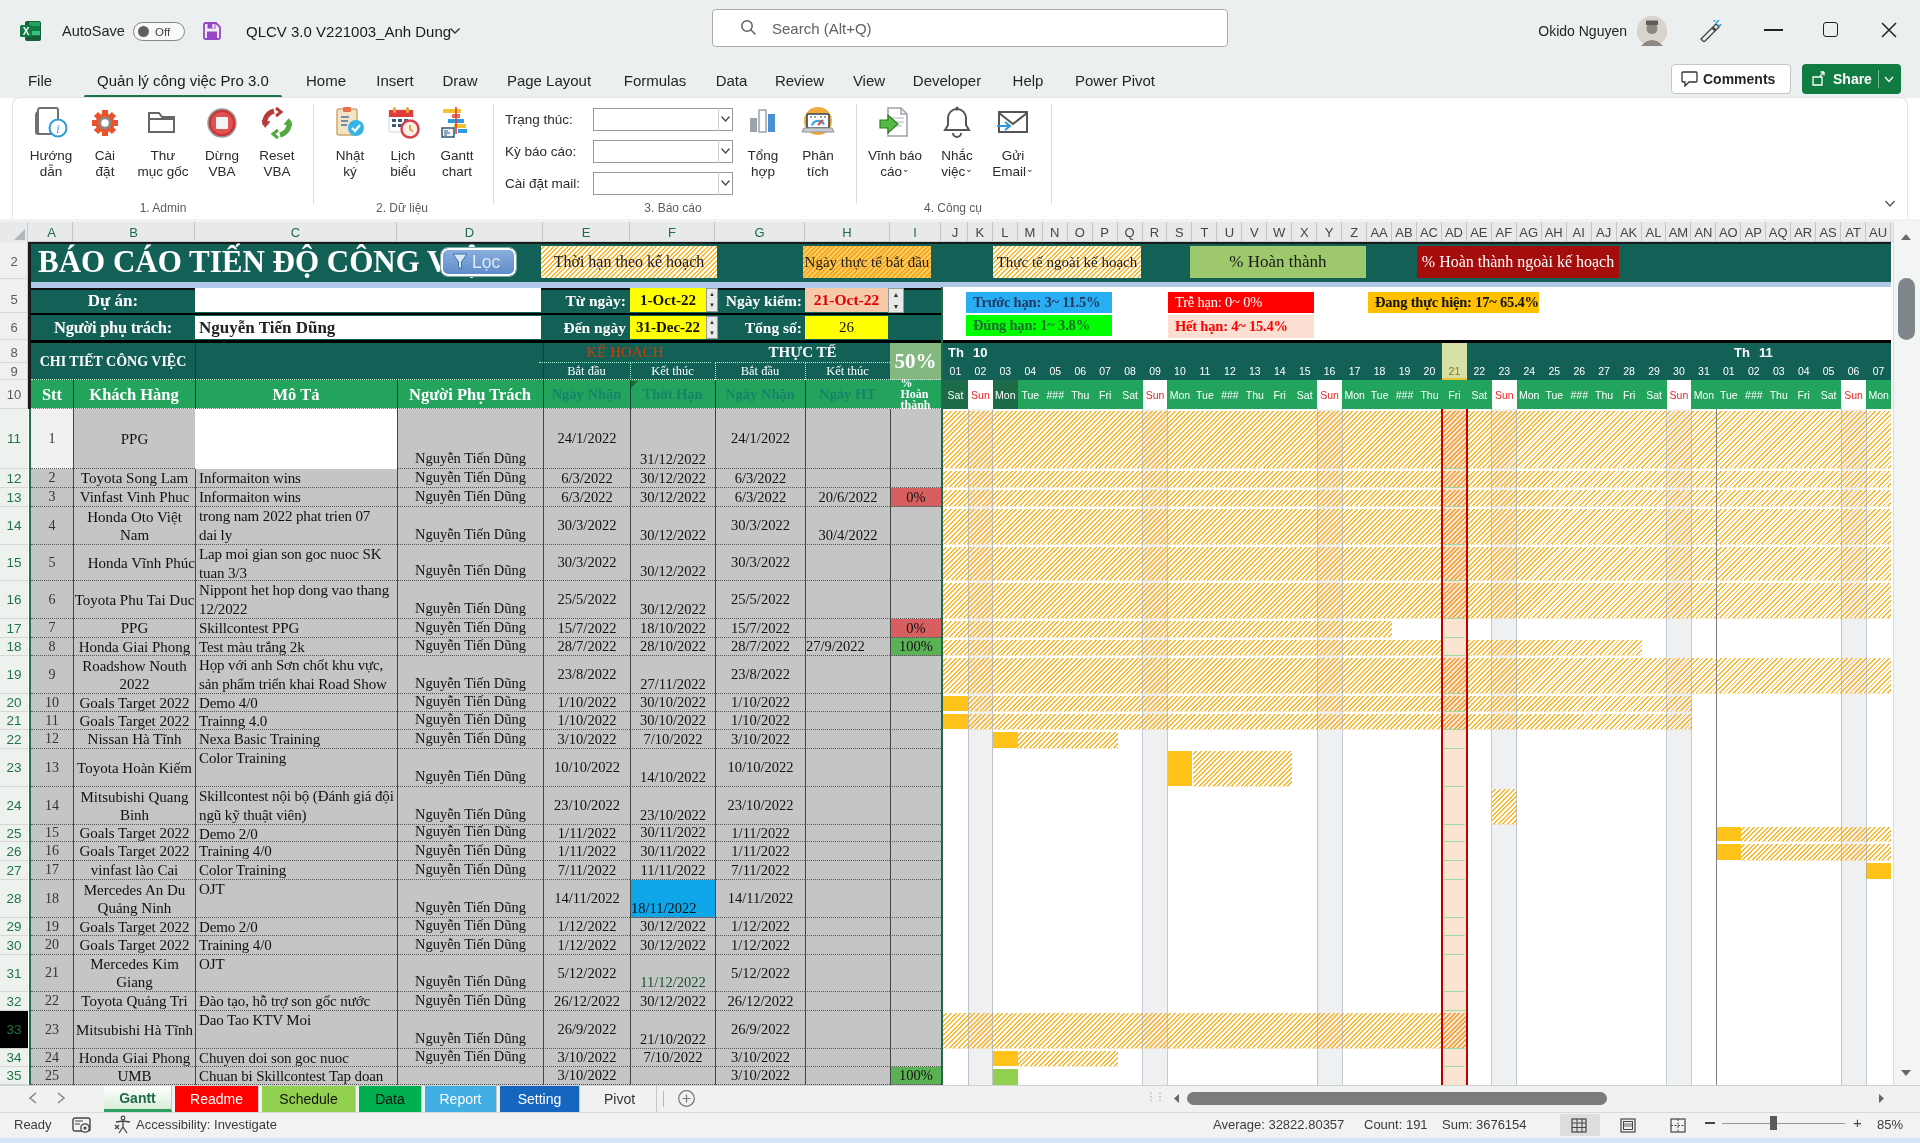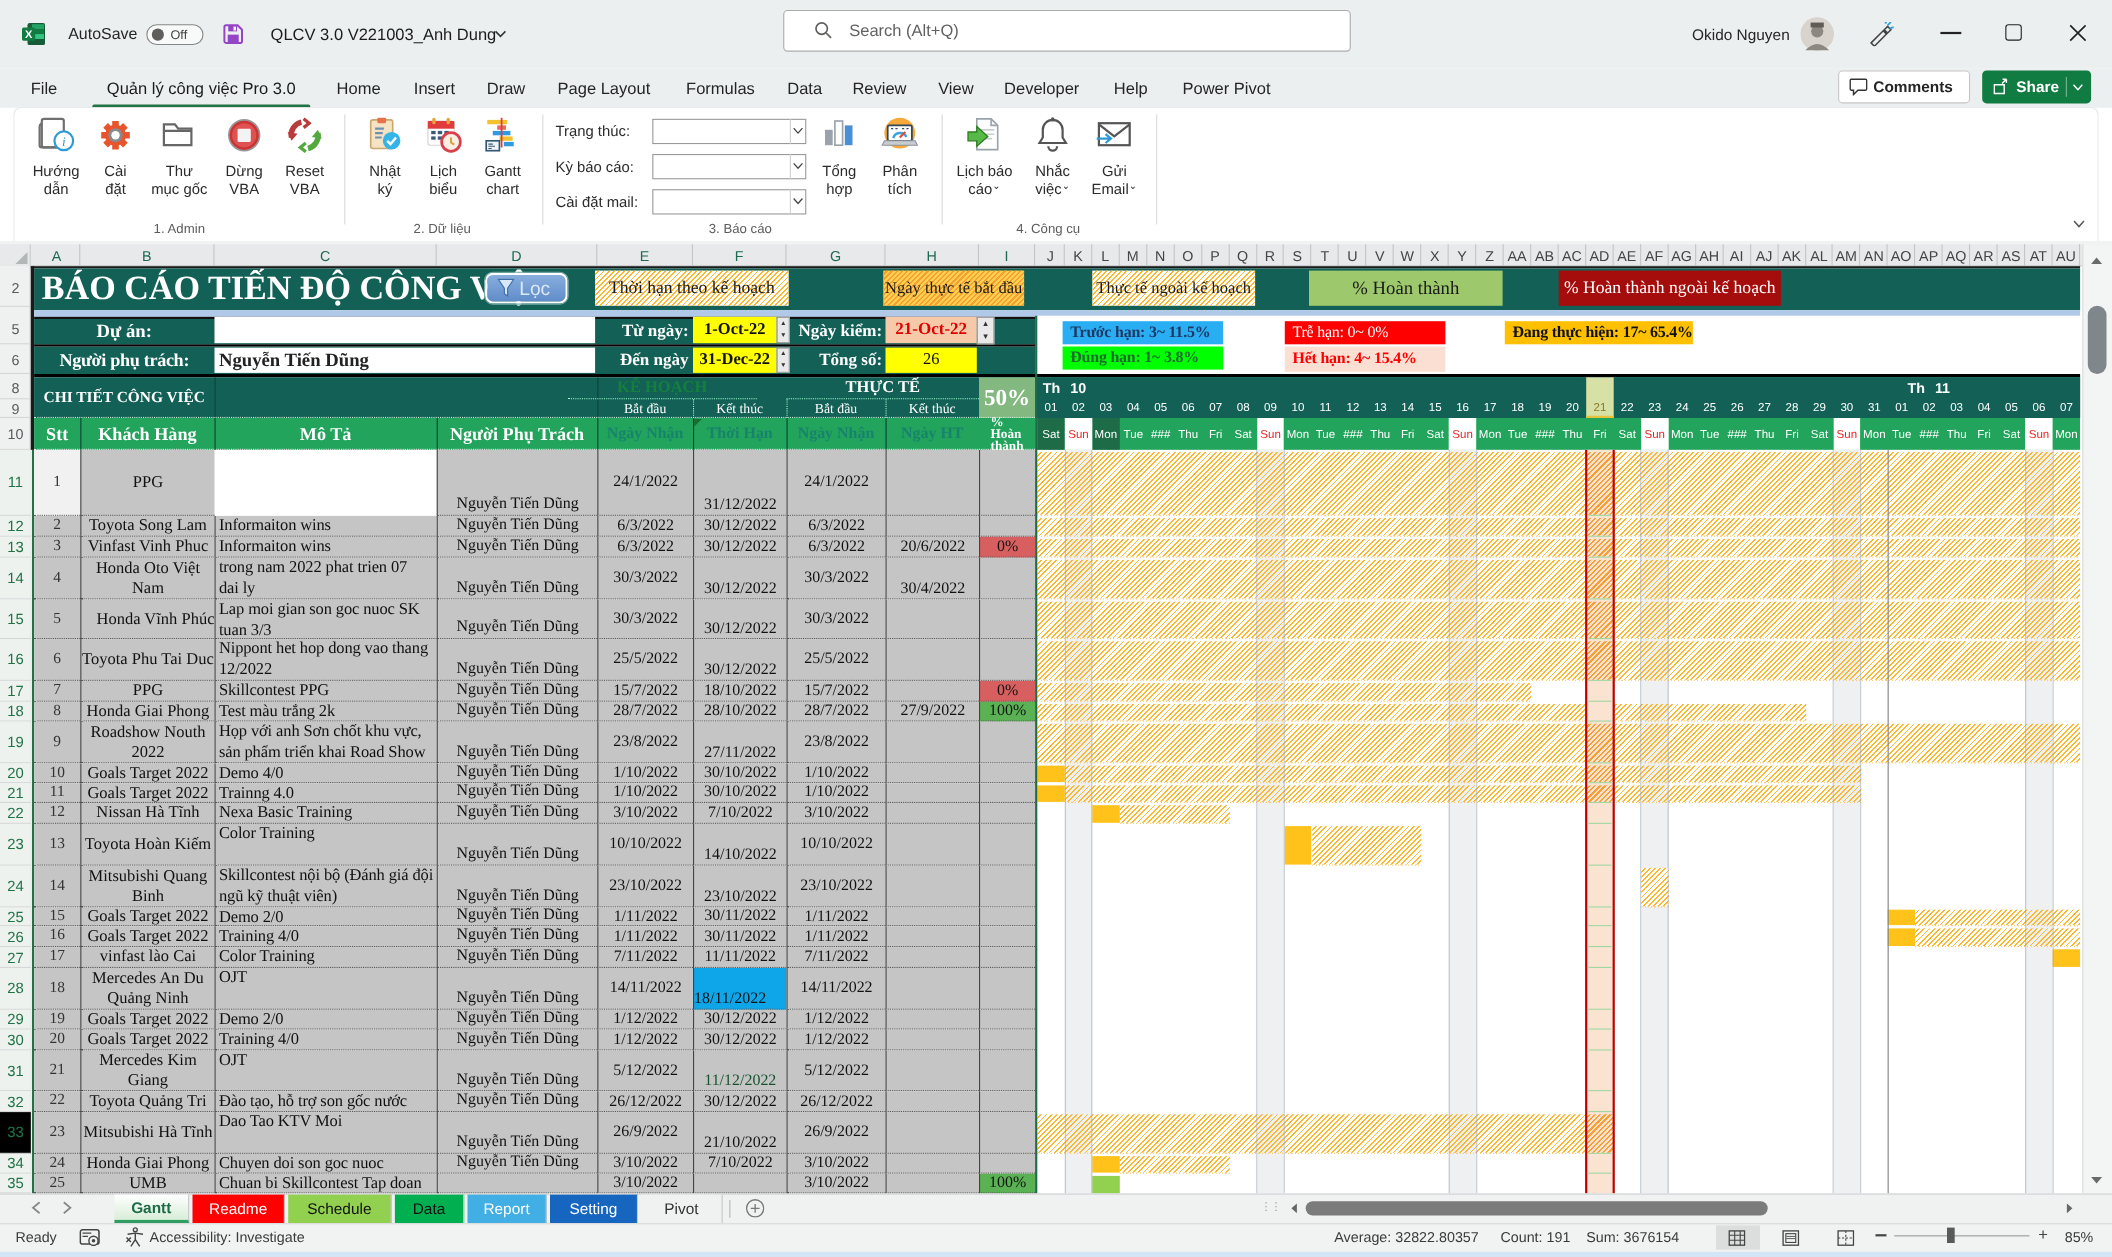--- a/index.html
+++ b/index.html
@@ -231,21 +231,21 @@
 <svg class="ab" style="left:878px;top:106px;" width="34" height="34" viewBox="0 0 34 34">
       <path d="M10 2 h13 l6 6 v22 h-19 z" fill="#fff" stroke="#9aa3ab" stroke-width="1.5"></path>
       <path d="M23 2 v6 h6" fill="none" stroke="#9aa3ab" stroke-width="1.5"></path>
       <g stroke="#c9cdd2" stroke-width="1.5">
         <line x1="13" y1="12" x2="26" y2="12"></line>
         <line x1="13" y1="16" x2="26" y2="16"></line>
         <line x1="13" y1="20" x2="24" y2="20"></line>
       </g>
       <path d="M2 14 h8 v-5 l10 9 -10 9 v-5 h-8 z" fill="#57b947" stroke="#2f7d22" stroke-width="1.2"></path>
     </svg>
-<div style="position:absolute;left:855.0px;top:146.0px;width:80.0px;height:17.0px;font-size:13.5px;color:#2b2b2b;display:flex;align-items:flex-end;justify-content:center;white-space:nowrap;">Lịch báo</div>
+<div style="position:absolute;left:855.0px;top:146.0px;width:80.0px;height:17.0px;font-size:13.5px;color:#2b2b2b;display:flex;align-items:flex-end;justify-content:center;white-space:nowrap;">Vĩnh báo</div>
 <div style="position:absolute;left:855.0px;top:164.0px;width:80.0px;height:17.0px;font-size:13.5px;color:#2b2b2b;display:flex;align-items:flex-start;justify-content:center;white-space:nowrap;">cáo <span style="font-size:9px;">⌄</span></div>
 <div style="position:absolute;left:923.0px;top:103.0px;width:68.0px;height:112.0px;"></div>
 <svg class="ab" style="left:940px;top:106px;" width="34" height="34" viewBox="0 0 34 34">
       <path d="M17 3 a9 9 0 0 1 9 9 v7 l3 5 h-24 l3 -5 v-7 a9 9 0 0 1 9 -9 z" fill="#fff" stroke="#555" stroke-width="2"></path>
       <path d="M13 27 a4 4 0 0 0 8 0" fill="none" stroke="#555" stroke-width="2"></path>
       <rect x="15.5" y="0.5" width="3" height="4" rx="1.5" fill="#555"></rect>
     </svg>
 <div style="position:absolute;left:917.0px;top:146.0px;width:80.0px;height:17.0px;font-size:13.5px;color:#2b2b2b;display:flex;align-items:flex-end;justify-content:center;white-space:nowrap;">Nhắc</div>
 <div style="position:absolute;left:917.0px;top:164.0px;width:80.0px;height:17.0px;font-size:13.5px;color:#2b2b2b;display:flex;align-items:flex-start;justify-content:center;white-space:nowrap;">việc <span style="font-size:9px;">⌄</span></div>
 <div style="position:absolute;left:979.0px;top:103.0px;width:68.0px;height:112.0px;"></div>
@@ -441,21 +441,21 @@
     </div>
 <div style="position:absolute;left:805.0px;top:316.0px;width:83.0px;height:23.0px;background:#ff0;color:#111;font-size:15px;display:flex;align-items:center;justify-content:center;">
       <span class="ser">26</span>
     </div>
 <div style="position:absolute;left:31.0px;top:343.0px;width:1860.1px;height:37.0px;background:#136056;"></div>
 <div style="position:absolute;left:31.0px;top:343.0px;width:164.0px;height:37.0px;color:#fff;font-weight:bold;font-size:14px;display:flex;align-items:center;justify-content:center;">
       <span class="ser">CHI TIẾT CÔNG VIỆC</span>
     </div>
 <div style="position:absolute;left:195.0px;top:343.0px;width:1.0px;height:37.0px;background:#0d4438;"></div>
 <div style="position:absolute;left:543.0px;top:343.0px;width:1.0px;height:37.0px;background:#0d4438;"></div>
-<div style="position:absolute;left:516px;top:343.0px;width:172.0px;height:20.0px;color:#15803d;font-weight:bold;font-size:15px;display:flex;align-items:center;justify-content:center;border-bottom:1px dotted #9fc;">
+<div style="position:absolute;left:539px;top:343.0px;width:172.0px;height:20.0px;color:#c2410c;font-weight:normal;font-size:15px;display:flex;align-items:center;justify-content:center;border-bottom:1px dotted #9fc;">
       <span class="ser">KẾ HOẠCH</span>
     </div>
 <div style="position:absolute;left:715.0px;top:343.0px;width:175.0px;height:20.0px;color:#fff;font-weight:bold;font-size:15px;display:flex;align-items:center;justify-content:center;border-bottom:1px dotted #9fc;">
       <span class="ser">THỰC TẾ</span>
     </div>
 <div style="position:absolute;left:543.0px;top:363.0px;width:87.0px;height:17.0px;color:#fff;font-size:12.5px;display:flex;align-items:center;justify-content:center;">
       <span class="ser">Bắt đầu</span>
     </div>
 <div style="position:absolute;left:630.0px;top:363.0px;width:85.0px;height:17.0px;color:#fff;font-size:12.5px;display:flex;align-items:center;justify-content:center;">
       <span class="ser">Kết thúc</span>
@@ -786,21 +786,21 @@
     </div>
 <div style="position:absolute;left:543.0px;top:638.0px;width:87.0px;height:18.0px;background:#c5c5c5;border-bottom:1px dotted #555;border-left:1px solid #444;color:#111;font-size:14.5px;display:flex;align-items:center;justify-content:center;">
       <span class="ser">28/7/2022</span>
     </div>
 <div style="position:absolute;left:630.0px;top:638.0px;width:85.0px;height:18.0px;background:#c5c5c5;border-bottom:1px dotted #555;border-left:1px solid #444;color:#111;font-size:14.5px;display:flex;align-items:flex-end;justify-content:center;">
       <span class="ser">28/10/2022</span>
     </div>
 <div style="position:absolute;left:715.0px;top:638.0px;width:90.0px;height:18.0px;background:#c5c5c5;border-bottom:1px dotted #555;border-left:1px solid #444;color:#111;font-size:14.5px;display:flex;align-items:center;justify-content:center;">
       <span class="ser">28/7/2022</span>
     </div>
-<div style="position:absolute;left:805.0px;top:638.0px;width:85.0px;height:18.0px;background:#c5c5c5;border-bottom:1px dotted #555;border-left:1px solid #444;color:#111;font-size:14.5px;display:flex;align-items:flex-end;justify-content:center;">
+<div style="position:absolute;left:805.0px;top:638.0px;width:85.0px;height:18.0px;background:#c5c5c5;border-bottom:1px dotted #555;border-left:1px solid #444;color:#111;font-size:14.5px;display:flex;align-items:flex-end;">
       <span class="ser">27/9/2022</span>
     </div>
 <div style="position:absolute;left:890.0px;top:638.0px;width:51.0px;height:18.0px;background:#5bb254;border-bottom:1px dotted #555;border-left:1px solid #444;color:#111;font-size:14.5px;display:flex;align-items:center;justify-content:center;">
       <span class="ser">100%</span>
     </div>
 <div style="position:absolute;left:31.0px;top:656.0px;width:42.0px;height:38.0px;background:#c5c5c5;border-bottom:1px dotted #555;color:#333;font-size:14px;display:flex;align-items:center;justify-content:center;">
       <span class="ser">9</span>
     </div>
 <div style="position:absolute;left:73.0px;top:656.0px;width:122.0px;height:38.0px;background:#c5c5c5;border-bottom:1px dotted #555;border-left:1px solid #444;color:#111;font-size:15px;display:flex;align-items:center;justify-content:center;text-align:center;line-height:18px;">
       <span class="ser">Roadshow Nouth<br>2022</span>

